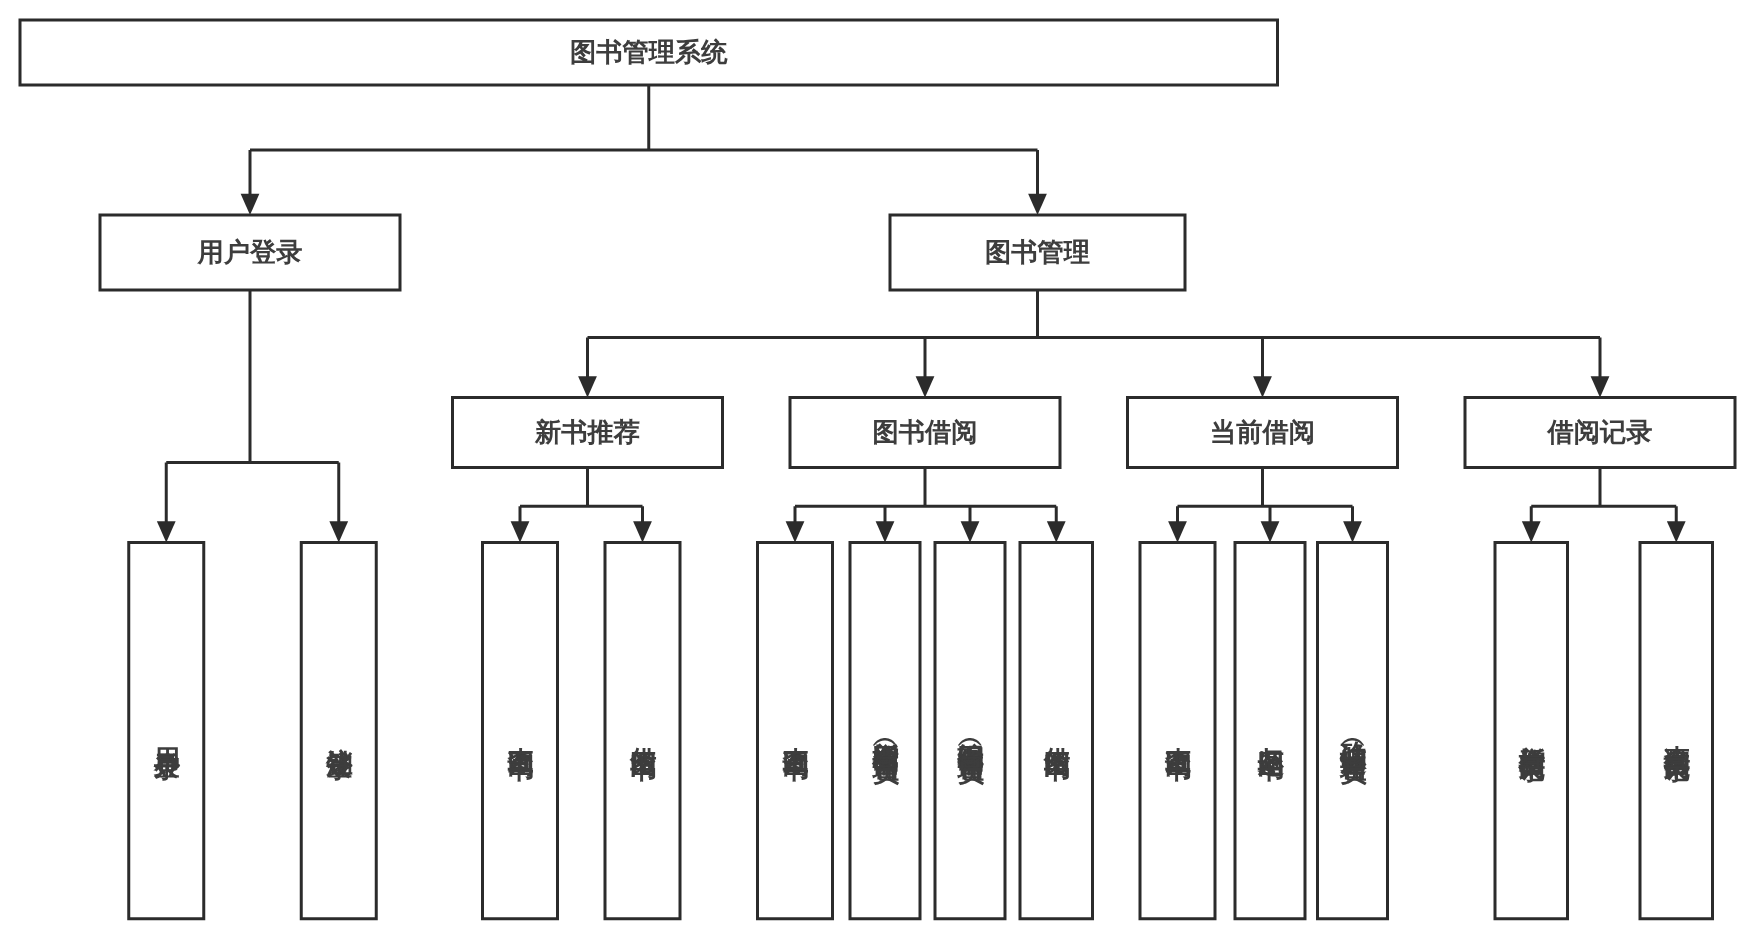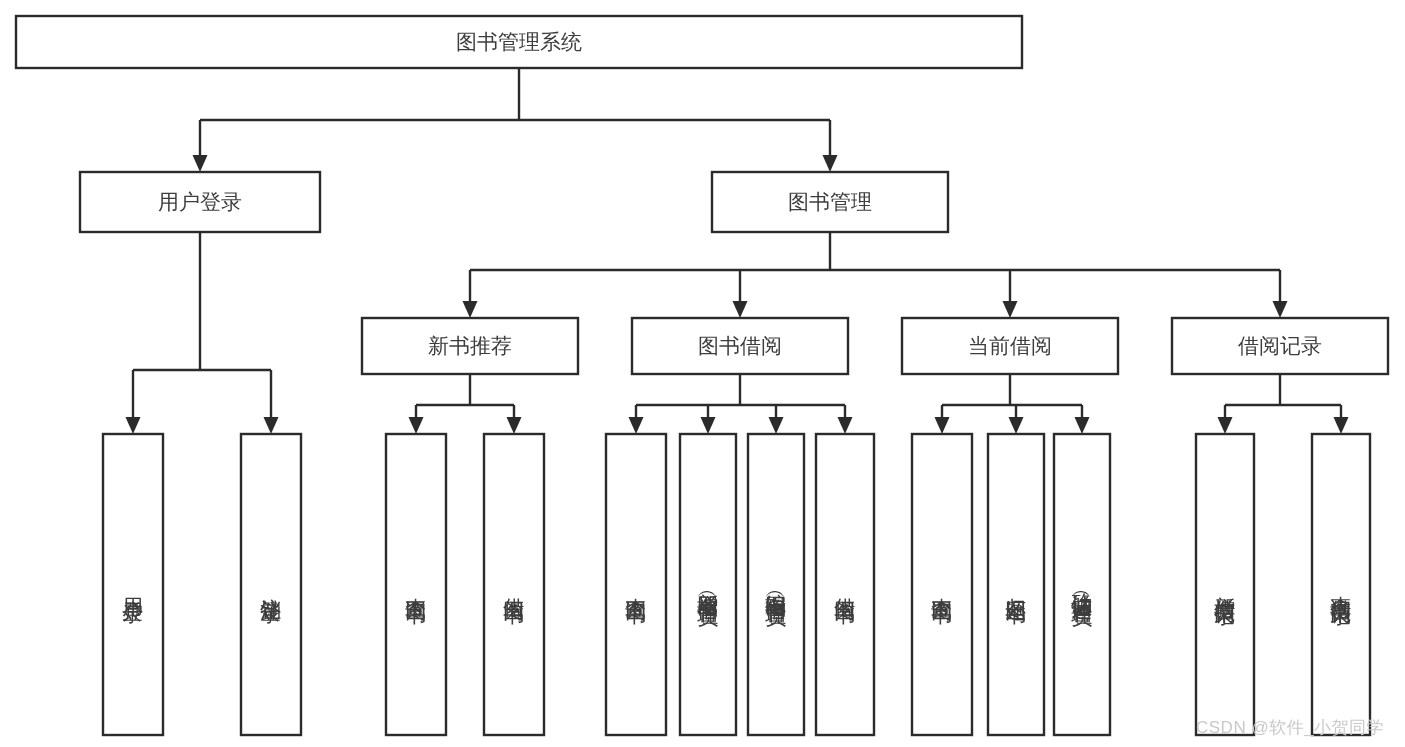--- a/index.html
+++ b/index.html
@@ -11,20 +11,21 @@
     width: 1405px;
     height: 747px;
     font-family: "Liberation Sans", "DejaVu Sans", sans-serif;
     overflow: hidden;
     position: relative;
   }
   #diagram-root {
     position: relative;
     width: 1405px;
     height: 747px;
+    font-weight: bold;
   }
   svg.tree-canvas {
     position: absolute;
     top: 0;
     left: 0;
     width: 1405px;
     height: 747px;
     display: block;
   }
   .node-box {
@@ -172,14 +173,13 @@
       <div class="node-label-v" style="left: 606px; top: 434px; width: 60px; height: 301px;">查询图书</div>
       <div class="node-label-v" style="left: 680px; top: 434px; width: 56px; height: 301px;">新增图书（管理员）</div>
       <div class="node-label-v" style="left: 748px; top: 434px; width: 56px; height: 301px;">编辑图书（管理员）</div>
       <div class="node-label-v" style="left: 816px; top: 434px; width: 58px; height: 301px;">借阅图书</div>
       <div class="node-label-v" style="left: 912px; top: 434px; width: 60px; height: 301px;">查询图书</div>
       <div class="node-label-v" style="left: 988px; top: 434px; width: 56px; height: 301px;">归还图书</div>
       <div class="node-label-v" style="left: 1054px; top: 434px; width: 56px; height: 301px;">确认归还（管理员）</div>
       <div class="node-label-v" style="left: 1196px; top: 434px; width: 58px; height: 301px;">新增借阅记录</div>
       <div class="node-label-v" style="left: 1312px; top: 434px; width: 58px; height: 301px;">查询借阅记录</div>
     </div>
-  <div class="watermark" style="left: 1196px; top: 716px;">CSDN @软件_小贺同学</div>
 </div>
 
 </body></html>

